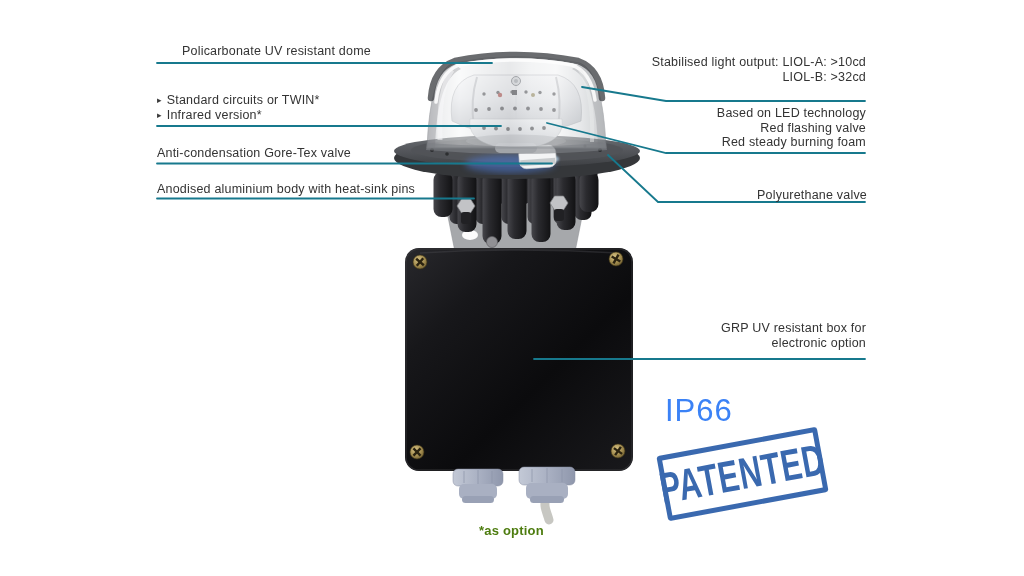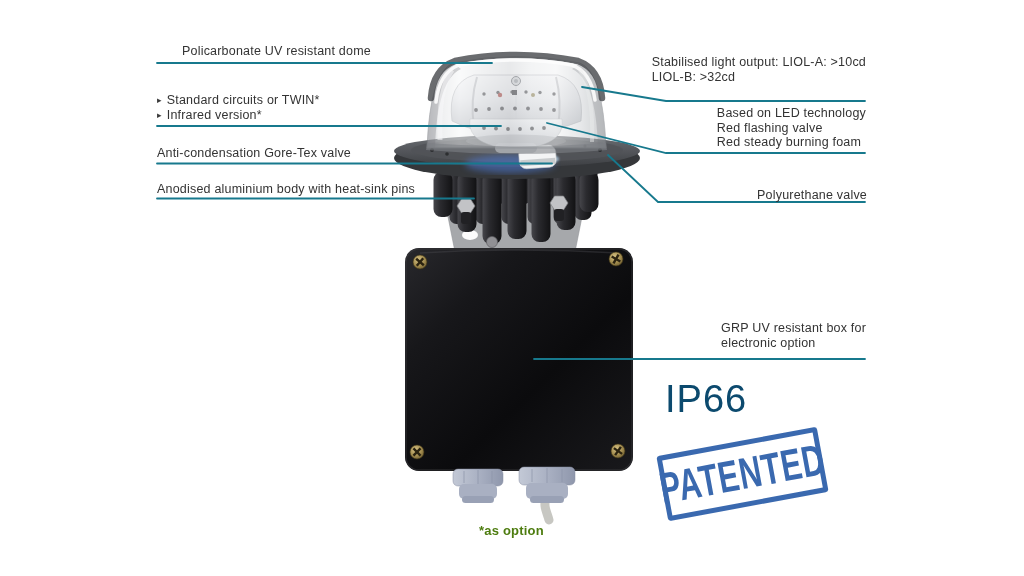--- a/index.html
+++ b/index.html
@@ -7,34 +7,34 @@
     position:relative;width:1024px;height:576px;overflow:hidden;
     background:#ffffff;
     font-family:"Liberation Sans", sans-serif;
   }
   #scene{position:absolute;left:0;top:0;}
   .label{
     position:absolute;
     font-size:12.5px;line-height:14.5px;
     color:#333333;letter-spacing:.2px;white-space:nowrap;
   }
-  .label.right{}
+  .label.right{text-align:right;}
   .bullet-line{display:flex;align-items:center;}
   .bullet-glyph{font-size:9px;color:#3a3a3a;margin-right:5px;line-height:14.5px;}
   #lbl-dome{left:157px;top:44px;margin-left:25px;}
   #lbl-circuits{left:157px;top:93px;}
   #lbl-goretex{left:157px;top:146px;}
   #lbl-body{left:157px;top:182px;}
   #lbl-output{right:158px;top:55px;}
   #lbl-led{right:158px;top:106px;}
   #lbl-foam{right:157px;top:188px;}
   #lbl-grp{right:158px;top:321px;margin-left:20px;}
   #ip66{
-    position:absolute;left:665px;top:384px;
-    font-size:38px;line-height:30px;color:#0c4a6e;letter-spacing:1px;
+    position:absolute;left:665px;top:396px;
+    font-size:31px;line-height:30px;color:#3b82f6;letter-spacing:1px;
   }
   #stamp{
     position:absolute;left:661px;top:441px;width:153px;height:56px;
     border:5px solid #2c5ea9;border-radius:3px;
     transform:rotate(-10.5deg);
     display:flex;align-items:center;justify-content:center;
     opacity:.93;
     background:repeating-linear-gradient(8deg, rgba(255,255,255,0) 0 7px, rgba(255,255,255,.14) 7px 9px);
   }
   #stamp .stamp-text{

